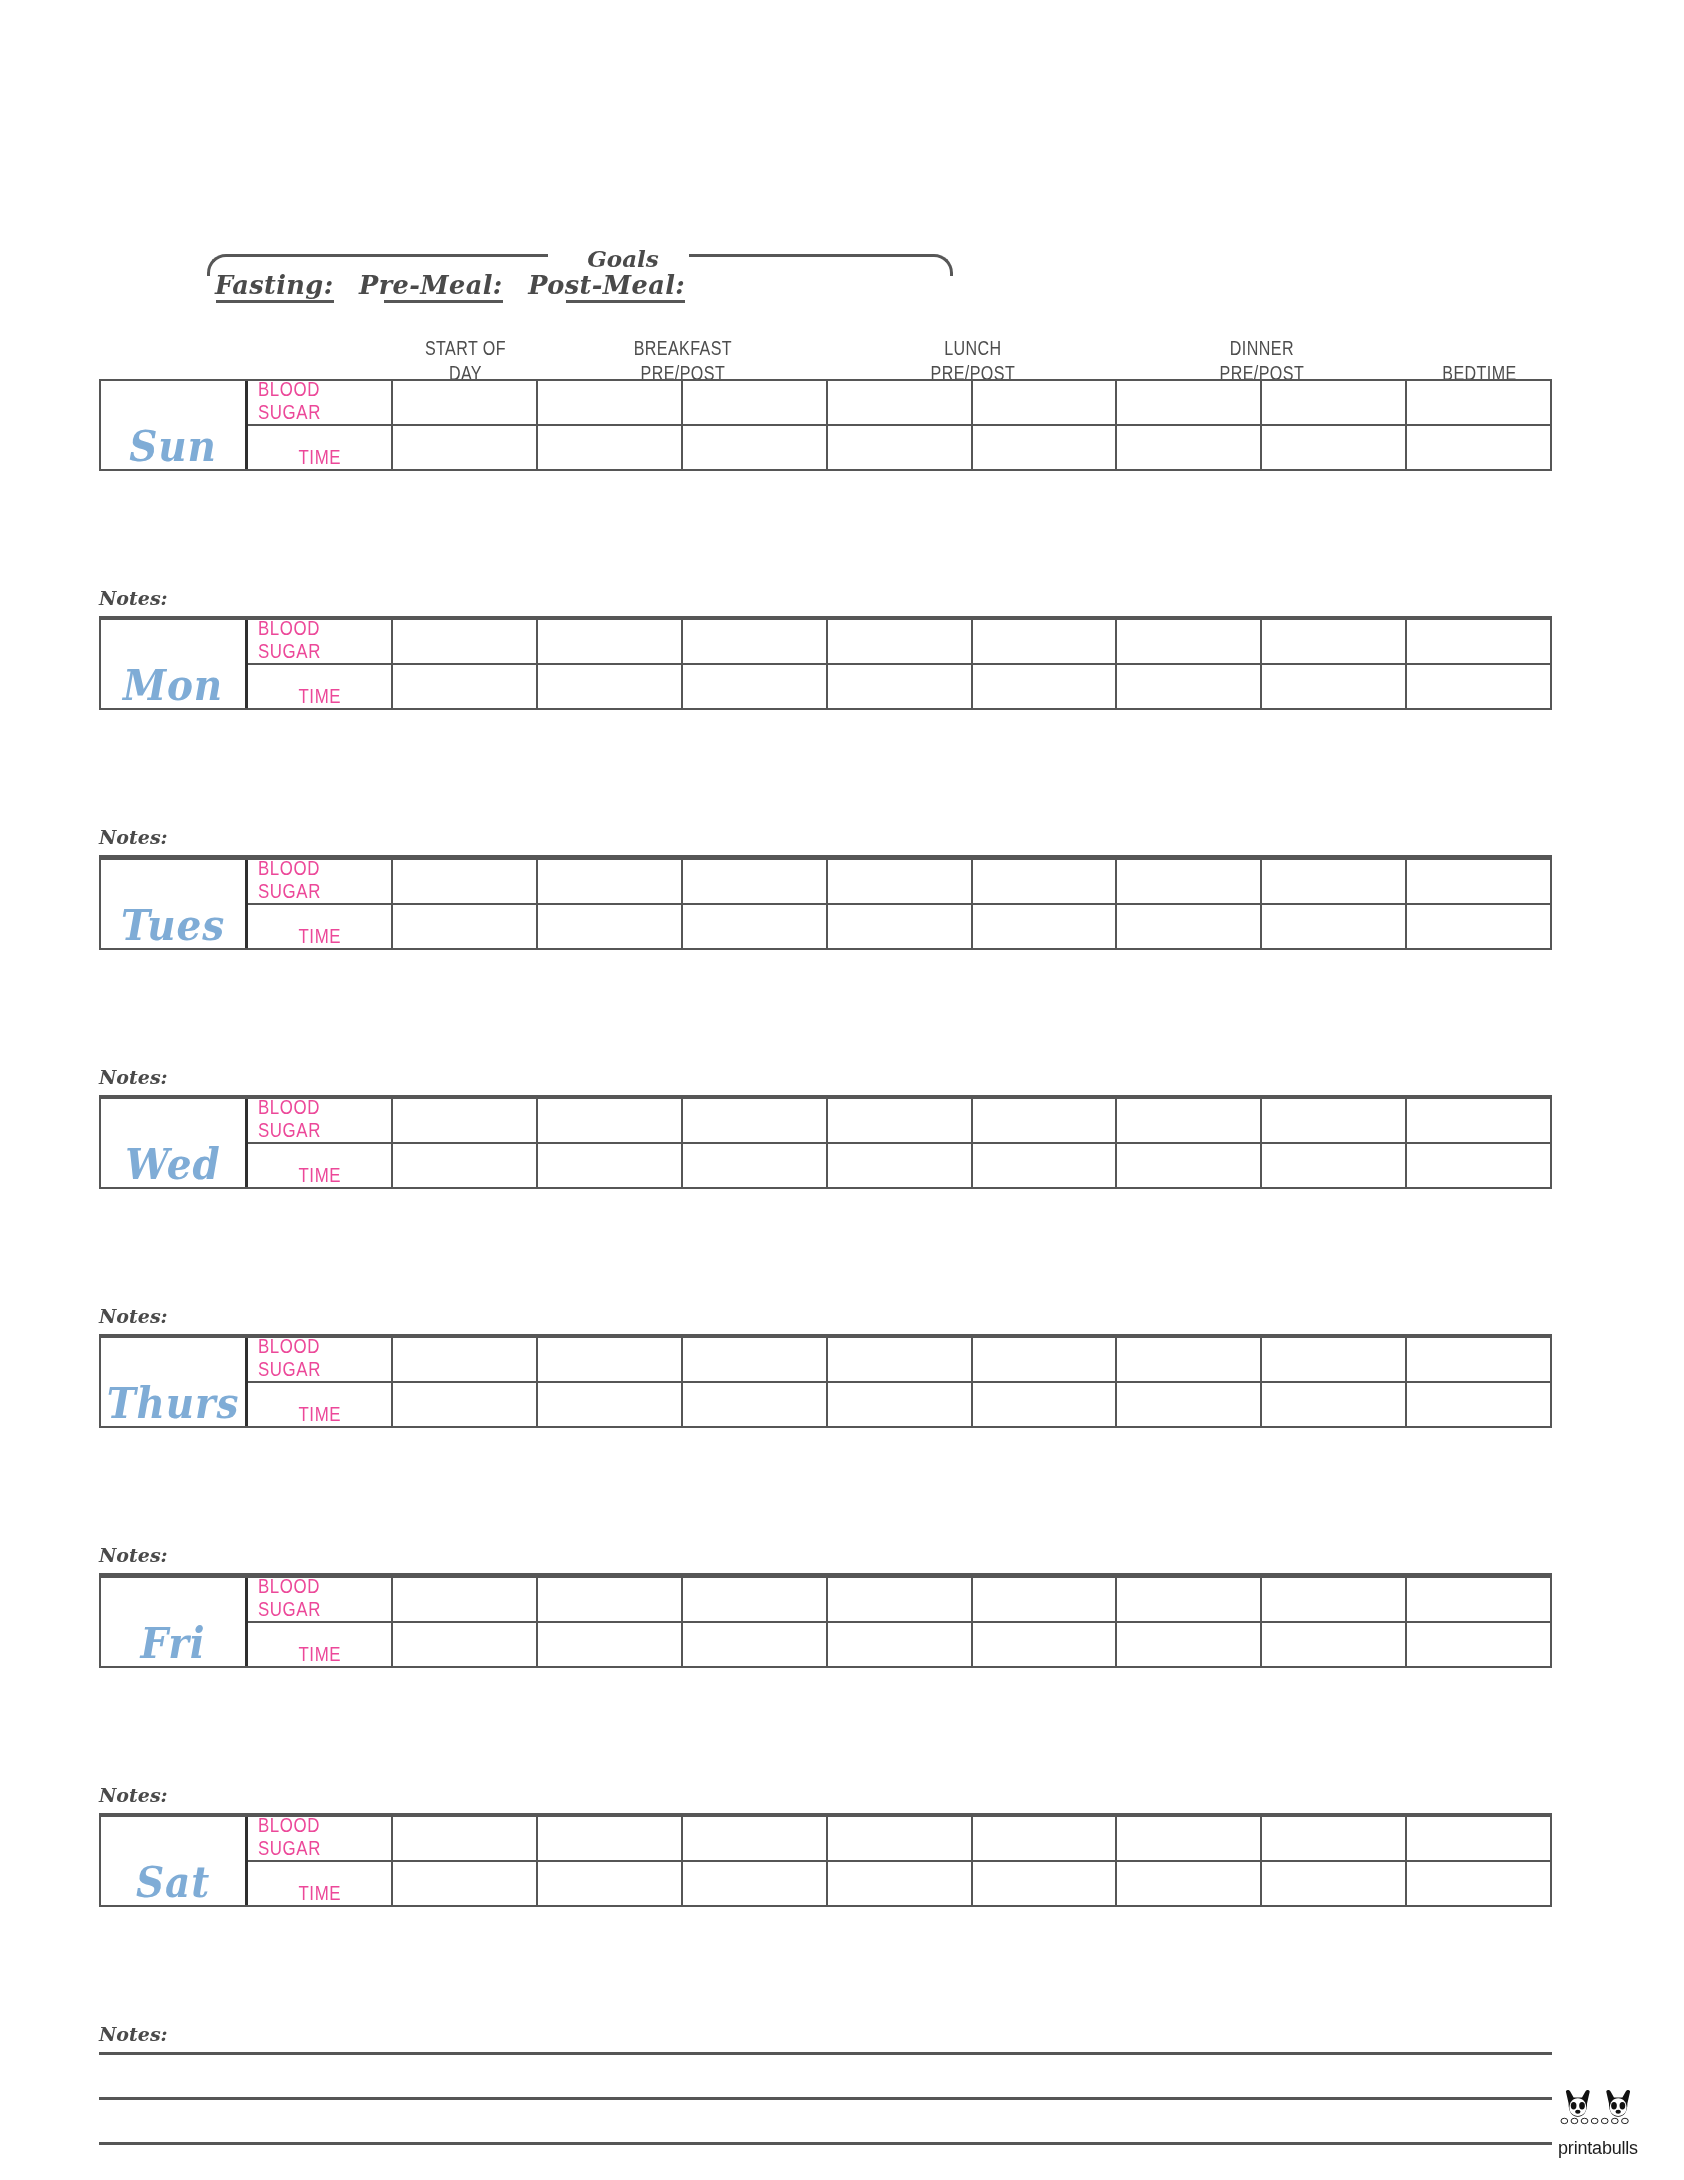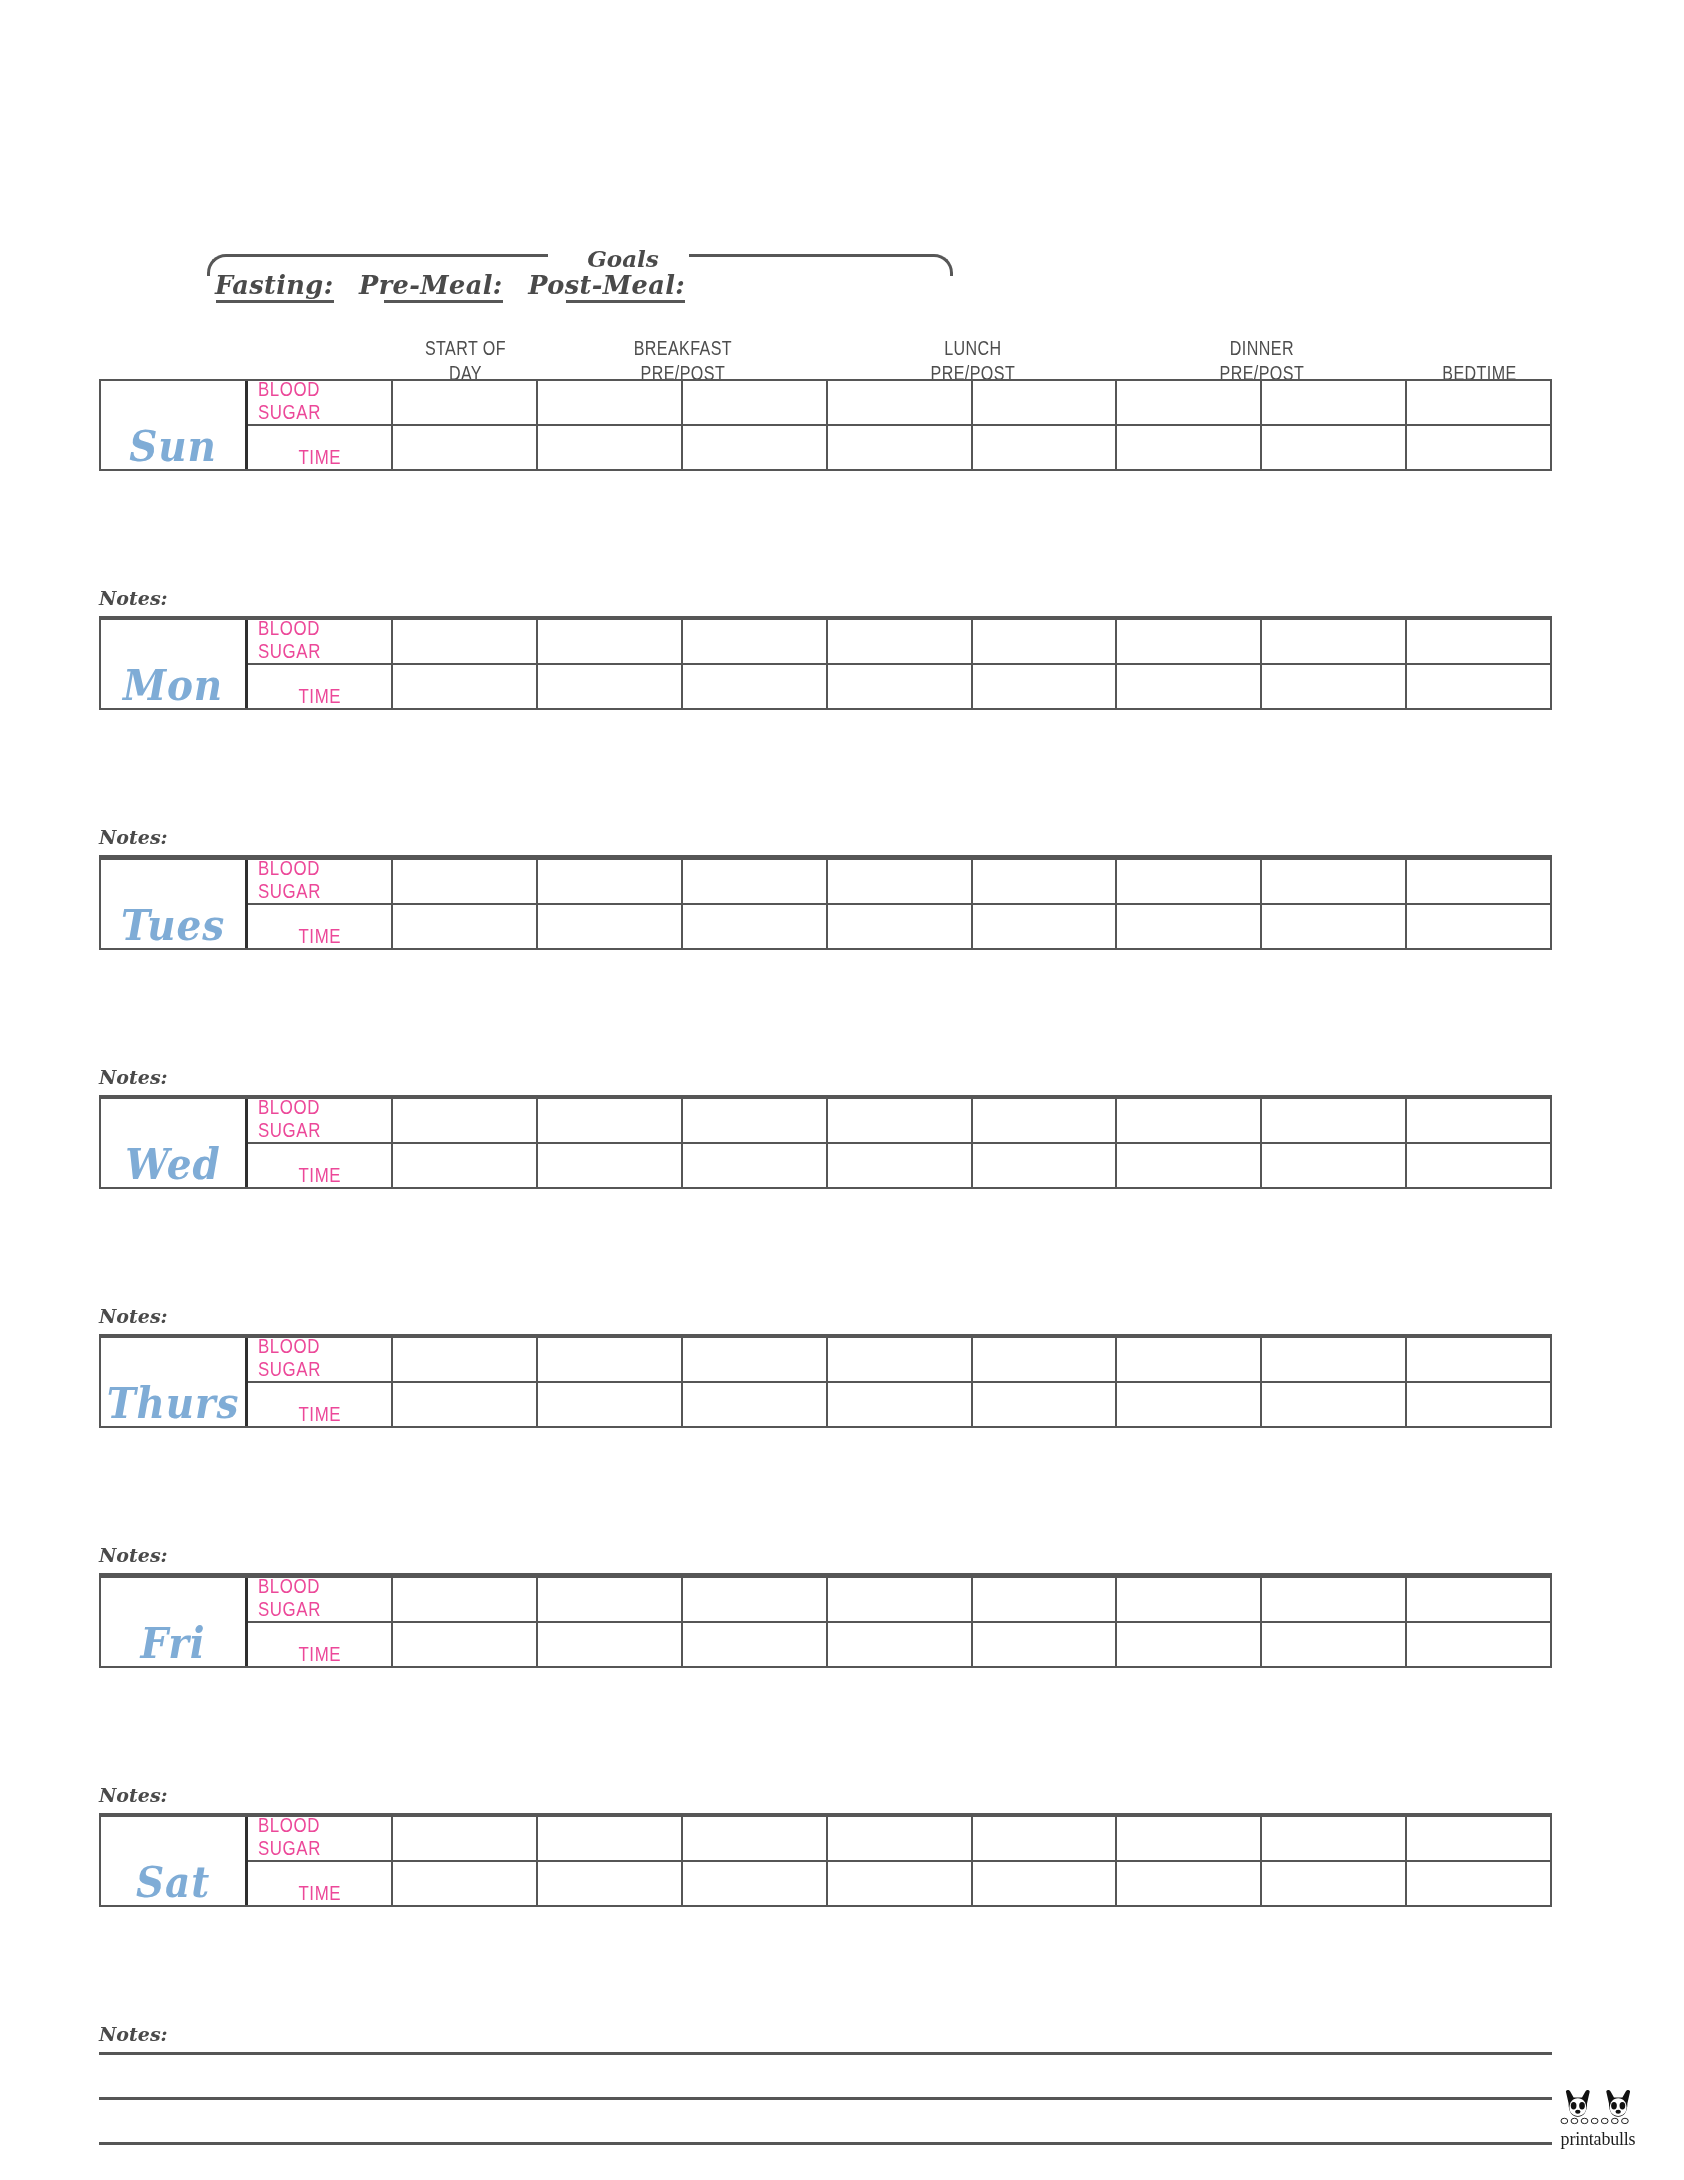--- a/index.html
+++ b/index.html
@@ -294,25 +294,25 @@
     top: 2089px;
     width: 92px;
     text-align: center;
   }
   .logo-dogs {
     display: block;
     margin: 0 auto;
   }
   .logo-text {
     display: block;
-    font-family: Liberation Serif, serif;
+    font-family: Liberation Sans, sans-serif;
     font-size: 18px;
     color: #1d1d1d;
     letter-spacing: -0.2px;
-    margin-top: 3px;
+    margin-top: 12px;
   }
 </style>
 </head>
 <body>
 
 <div class="page">
 
 
   <div class="meta-row">
 

